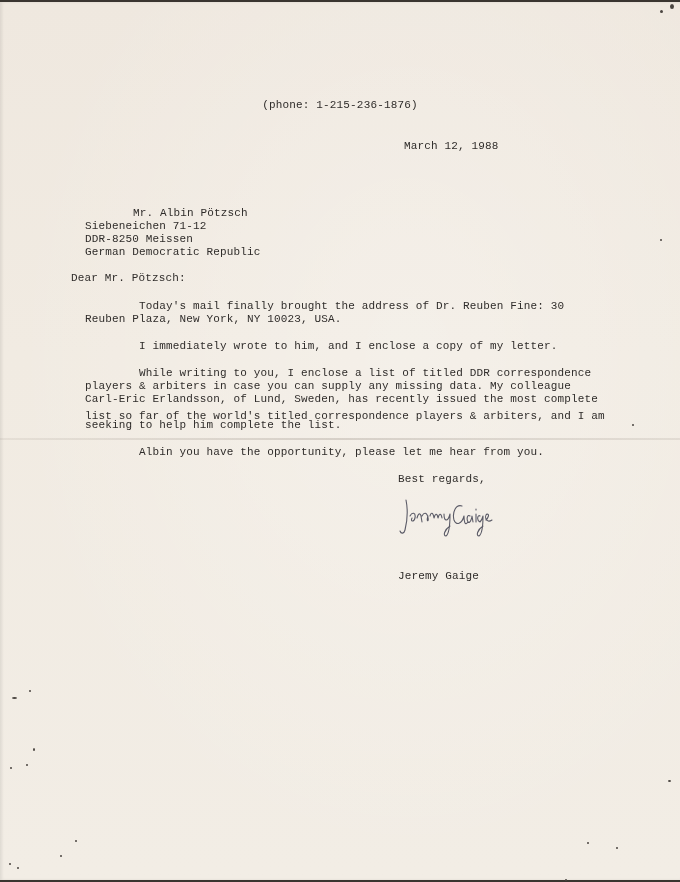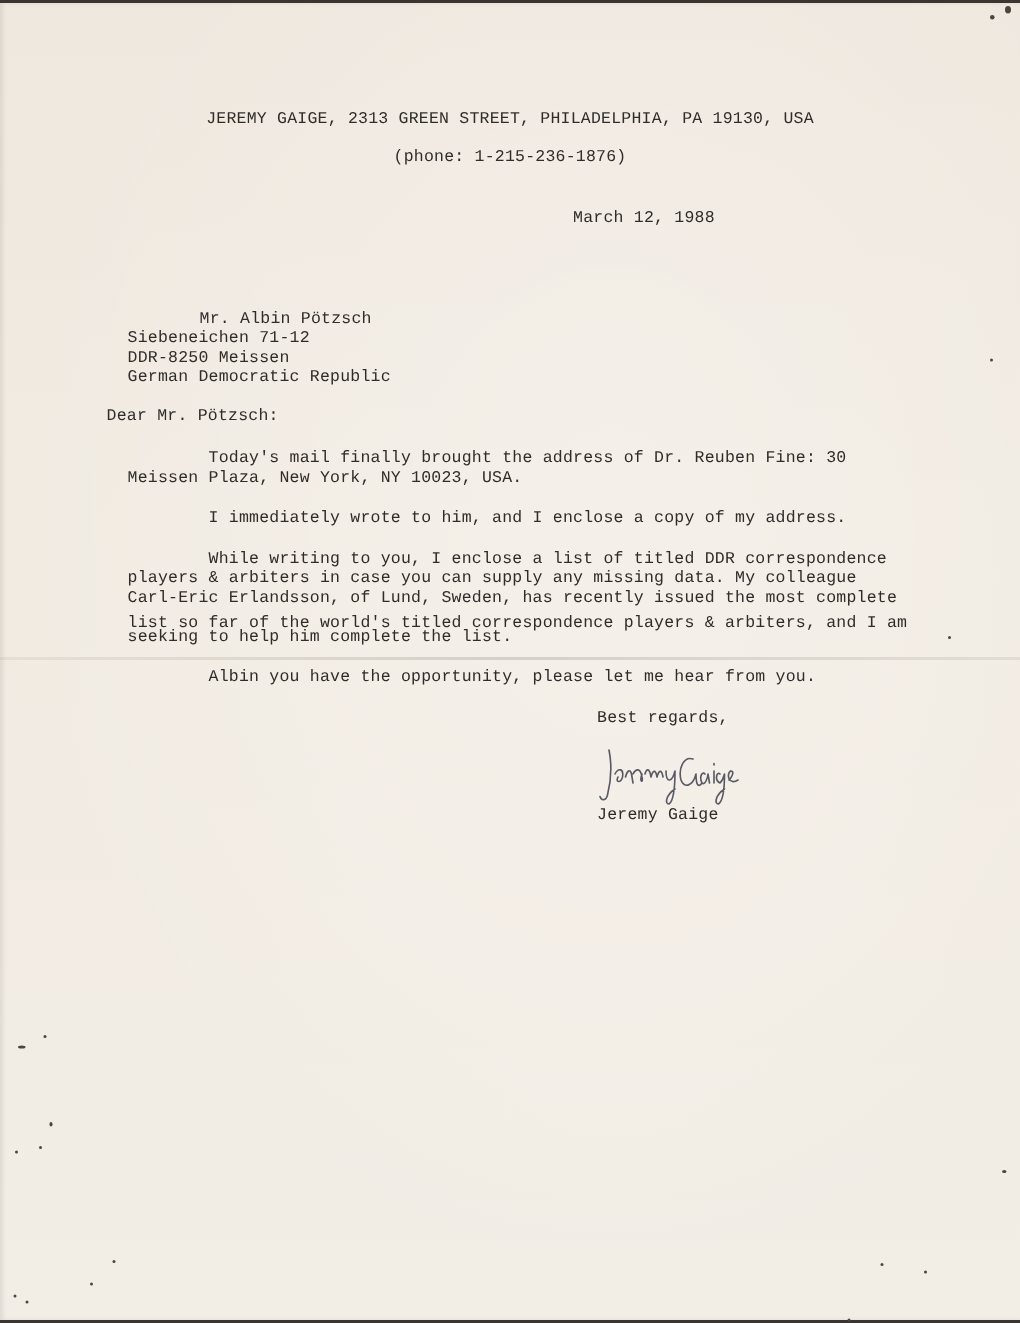--- a/index.html
+++ b/index.html
@@ -55,41 +55,40 @@
       border-radius: 50%;
     }
   </style>
 </head>
 <body>
 
 <div class="page">
 
   <div class="fold" style="top: 436px;"></div>
 
-  <div class="typed center" style="top: 72px;">JEREMY GAIGE, 2313 GREEN STREET, PHILADELPHIA, PA 19130, USA</div>
   <div class="typed center" style="top: 97px;">(phone: 1-215-236-1876)</div>
 
-  <div class="typed" style="left: 382px; top: 138px; text-align: right;">March 12, 1988</div>
+  <div class="typed" style="left: 404px; top: 138px; text-align: right;">March 12, 1988</div>
 
   <div>
     <div class="typed" style="left: 85px; top: 205px; padding-left: 48px;">Mr. Albin Pötzsch</div>
     <div class="typed" style="left: 85px; top: 218px;">Siebeneichen 71-12</div>
     <div class="typed" style="left: 85px; top: 231px;">DDR-8250 Meissen</div>
     <div class="typed" style="left: 85px; top: 244px;">German Democratic Republic</div>
   </div>
 
   <div class="typed" style="left: 71px; top: 270px;">Dear Mr. Pötzsch:</div>
 
   <div>
     <div>
       <div class="typed" style="left: 85px; top: 298px;">        Today's mail finally brought the address of Dr. Reuben Fine: 30</div>
-      <div class="typed" style="left: 85px; top: 311px;">Meissen Plaza, New York, NY 10023, USA.</div>
+      <div class="typed" style="left: 85px; top: 311px;">Reuben Plaza, New York, NY 10023, USA.</div>
     </div>
     <div>
-      <div class="typed" style="left: 85px; top: 338px;">        I immediately wrote to him, and I enclose a copy of my address.</div>
+      <div class="typed" style="left: 85px; top: 338px;">        I immediately wrote to him, and I enclose a copy of my letter.</div>
     </div>
     <div>
       <div class="typed" style="left: 85px; top: 365px;">        While writing to you, I enclose a list of titled DDR correspondence</div>
       <div class="typed" style="left: 85px; top: 378px;">players &amp; arbiters in case you can supply any missing data. My colleague</div>
       <div class="typed" style="left: 85px; top: 391px;">Carl-Eric Erlandsson, of Lund, Sweden, has recently issued the most complete</div>
       <div class="typed" style="left: 85px; top: 408px;">list so far of the world's titled correspondence players &amp; arbiters, and I am</div>
       <div class="typed" style="left: 85px; top: 417px;">seeking to help him complete the list.</div>
     </div>
     <div>
       <div class="typed" style="left: 85px; top: 444px;">        Albin you have the opportunity, please let me hear from you.</div>
@@ -105,21 +104,21 @@
              M24 20 C 26 16, 29 16, 30 22 C 31 26, 28 26, 30 20
              M32 20 C 33 16, 35 16, 36 22 C 37 18, 39 16, 40 22 C 41 18, 43 16, 44 22
              M46 18 C 46 26, 50 26, 52 18 C 52 28, 51 38, 48 40 C 45 40, 46 34, 52 30
              M64 10 C 58 8, 54 16, 56 24 C 58 30, 64 28, 66 20 C 66 26, 67 30, 70 26
              M72 20 C 70 18, 68 22, 70 26 C 72 28, 74 22, 74 20 L 75 26
              M78 18 L 78 26 M78 13 L 78 14
              M82 20 C 80 18, 78 24, 82 26 C 84 24, 85 20, 85 20 C 85 30, 84 38, 81 40 C 78 40, 79 34, 85 30
              M88 24 C 90 22, 92 18, 89 18 C 86 20, 88 28, 94 24" fill="none" stroke="#5a5a66" stroke-width="1.1" stroke-linecap="round" stroke-linejoin="round"></path>
   </svg>
 
-  <div class="typed" style="left: 398px; top: 536px;">Jeremy Gaige</div>
+  <div class="typed" style="left: 398px; top: 568px;">Jeremy Gaige</div>
 
   <div class="speck" style="left: 660px; top: 8px; width: 3px; height: 3px;"></div>
   <div class="speck" style="left: 670px; top: 2px; width: 4px; height: 5px;"></div>
   <div class="speck" style="left: 12px; top: 695px; width: 5px; height: 2px;"></div>
   <div class="speck" style="left: 29px; top: 688px; width: 2px; height: 2px;"></div>
   <div class="speck" style="left: 33px; top: 746px; width: 2px; height: 3px;"></div>
   <div class="speck" style="left: 10px; top: 765px; width: 2px; height: 2px;"></div>
   <div class="speck" style="left: 26px; top: 762px; width: 2px; height: 2px;"></div>
   <div class="speck" style="left: 75px; top: 838px; width: 2px; height: 2px;"></div>
   <div class="speck" style="left: 60px; top: 853px; width: 2px; height: 2px;"></div>

